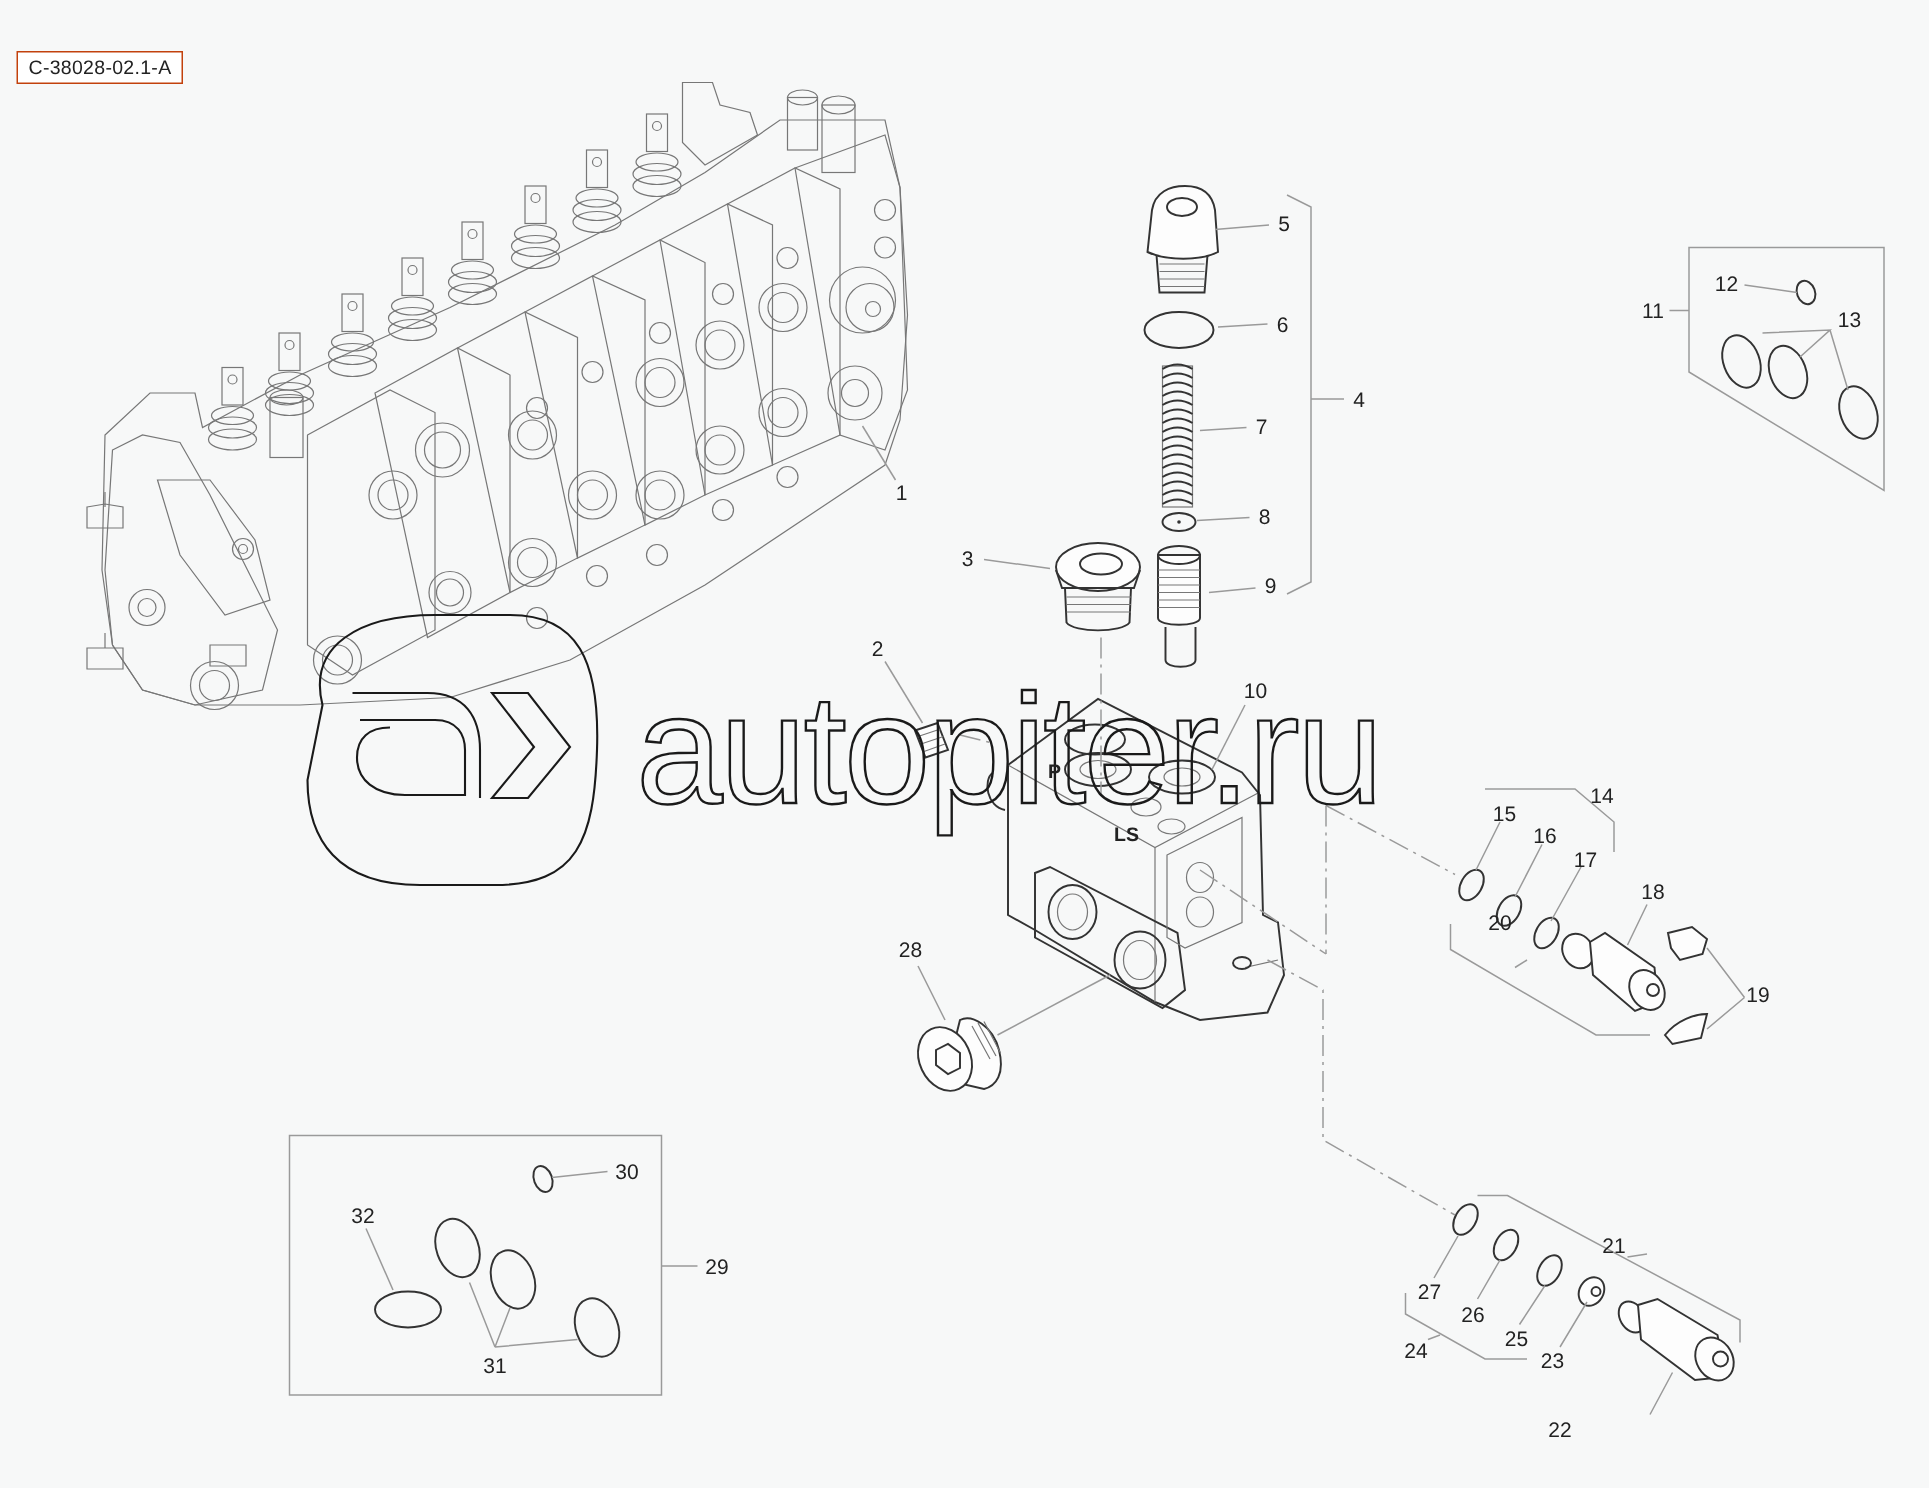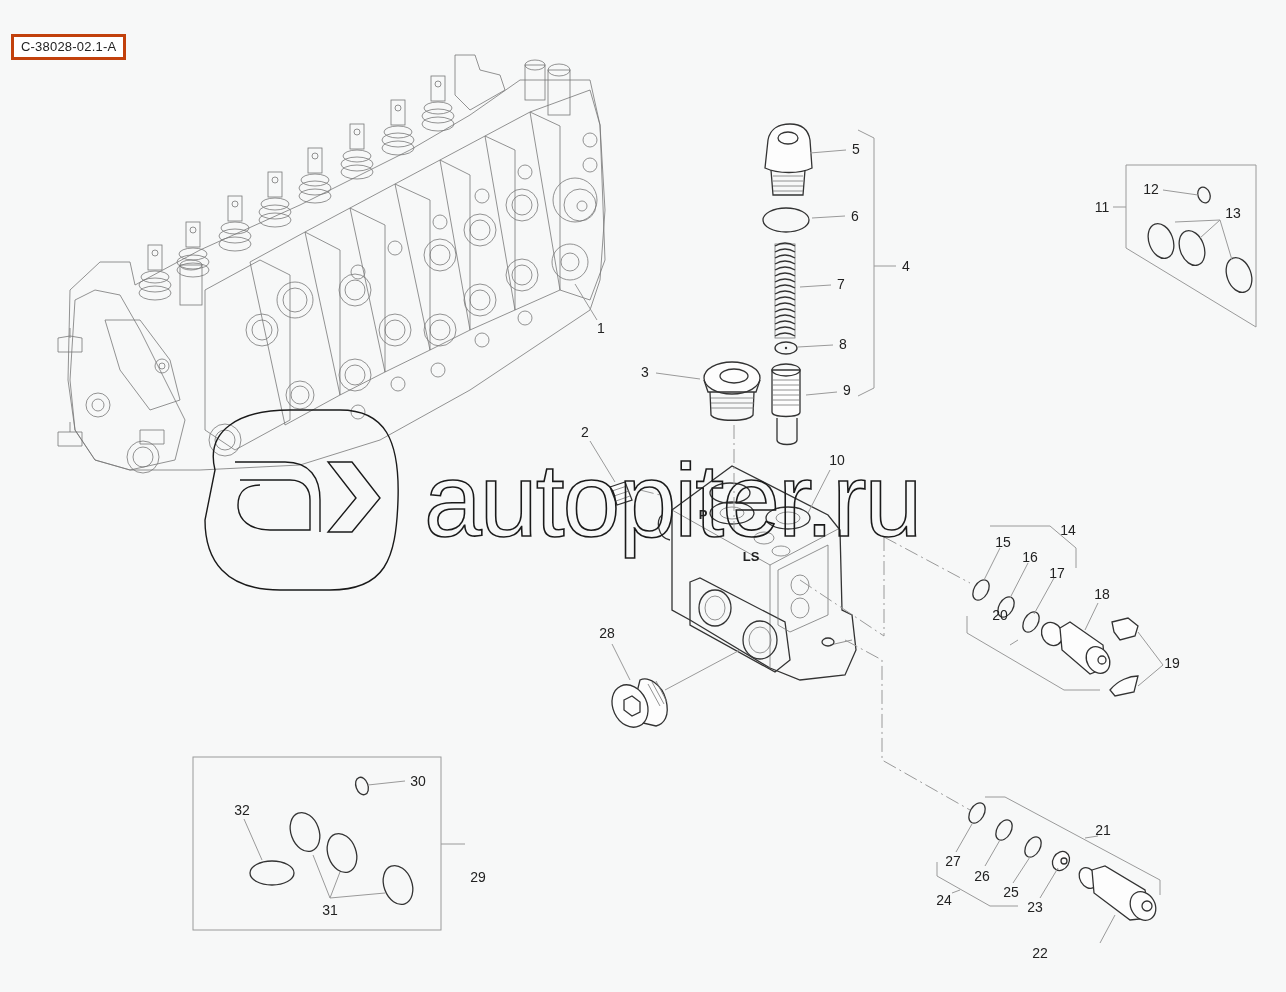--- a/index.html
+++ b/index.html
@@ -1,20 +1,20 @@
 <!DOCTYPE html>
 <html><head>
 <meta charset="utf-8">
 <style>
   html, body { margin: 0; padding: 0; background: #f7f8f8; }
   body { width: 1286px; height: 992px; position: relative; overflow: hidden;
          font-family: "Liberation Sans", sans-serif; }
   #canvas { position: absolute; left: 0; top: 0; width: 1286px; height: 992px; }
   .ref-box { position: absolute; left: 11px; top: 34px; height: 20px; padding: 0 7px;
-             border: 3px solid #c2410c; background: #fff; font-size: 13px; line-height: 20px;
+             border: 1px solid #c2410c; background: #fff; font-size: 13px; line-height: 20px;
              color: #222; letter-spacing: 0.2px; }
   .callout { position: absolute; font-size: 14px; color: #222; line-height: 14px;
              transform: translate(-50%, -50%); white-space: nowrap; }
   .port { position: absolute; font-size: 13px; font-weight: bold; color: #222;
           transform: translate(-50%, -50%); }
   .wm { position: absolute; left: 424px; top: 448px; font-size: 104px; font-weight: normal;
         color: transparent; -webkit-text-stroke: 1.6px #1a1a1a; letter-spacing: -2px;
         line-height: 104px; white-space: nowrap; }
   svg .thin { stroke: #9a9a9a; stroke-width: 1; fill: none; }
   svg .part { stroke: #333; stroke-width: 1.3; fill: none; }
@@ -354,25 +354,25 @@
   <div class="callout" style="left:1102px;top:207px;">11</div>
   <div class="callout" style="left:1151px;top:189px;">12</div>
   <div class="callout" style="left:1233px;top:213px;">13</div>
   <div class="callout" style="left:1068px;top:530px;">14</div>
   <div class="callout" style="left:1003px;top:542px;">15</div>
   <div class="callout" style="left:1030px;top:557px;">16</div>
   <div class="callout" style="left:1057px;top:573px;">17</div>
   <div class="callout" style="left:1102px;top:594px;">18</div>
   <div class="callout" style="left:1172px;top:663px;text-align:center;">19</div>
   <div class="callout" style="left:1000px;top:615px;">20</div>
-  <div class="callout" style="left:1103px;top:830px;">21</div>
+  <div class="callout" style="left:1076px;top:830px;">21</div>
   <div class="callout" style="left:1040px;top:953px;">22</div>
   <div class="callout" style="left:1035px;top:907px;">23</div>
   <div class="callout" style="left:944px;top:900px;">24</div>
   <div class="callout" style="left:1011px;top:892px;">25</div>
   <div class="callout" style="left:982px;top:876px;">26</div>
   <div class="callout" style="left:953px;top:861px;">27</div>
   <div class="callout" style="left:607px;top:633px;">28</div>
-  <div class="callout" style="left:478px;top:844px;margin-top:33px;">29</div>
+  <div class="callout" style="left:478px;top:844px;">29</div>
   <div class="callout" style="left:418px;top:781px;">30</div>
   <div class="callout" style="left:330px;top:910px;">31</div>
   <div class="callout" style="left:242px;top:810px;">32</div>
 </div>
 
 </body></html>

